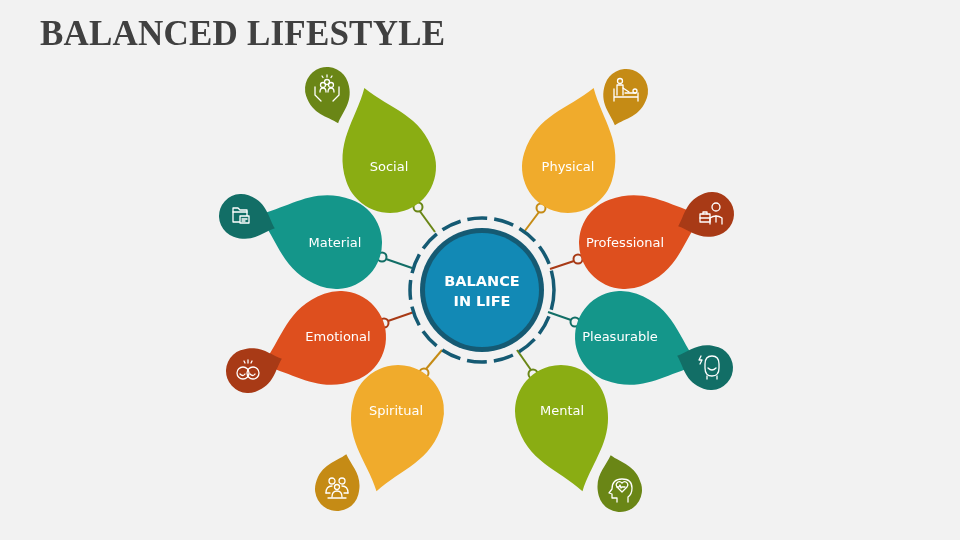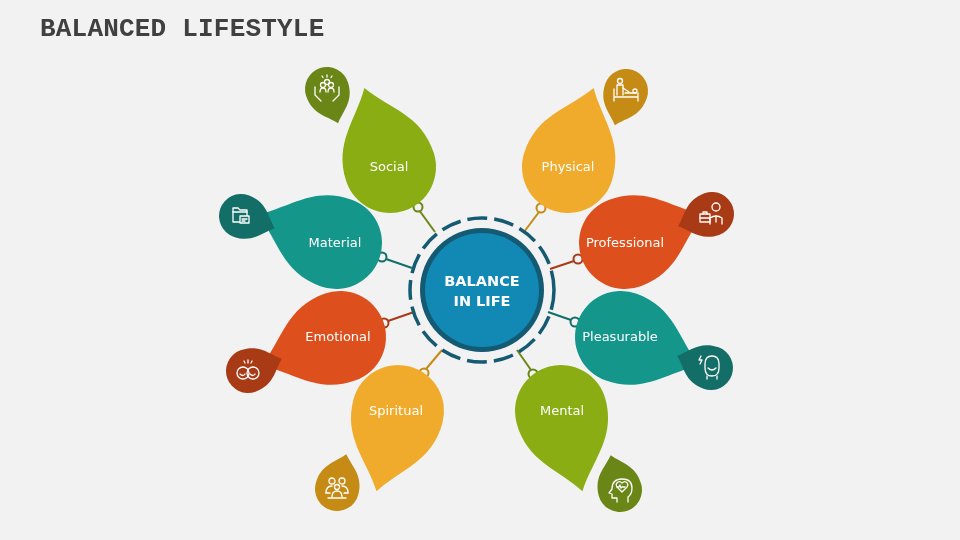--- a/index.html
+++ b/index.html
@@ -1,17 +1,17 @@
 <!DOCTYPE html>
 <html><head>
 <meta charset="utf-8">
 <style>
   html,body{margin:0;padding:0;}
   body{width:960px;height:540px;background:#f2f2f2;position:relative;overflow:hidden;font-family:"Liberation Sans","DejaVu Sans",sans-serif;}
-  .title{position:absolute;left:40px;top:14px;font-size:26px;font-weight:bold;color:#404040;letter-spacing:0.2px;font-family:Liberation Mono, monospace;}
+  .title{position:absolute;left:40px;top:14px;font-size:35px;font-weight:bold;color:#404040;letter-spacing:0.2px;font-family:Liberation Serif, serif;}
   svg{position:absolute;left:0;top:0;}
   .lbl{font-family:"DejaVu Sans","Liberation Sans",sans-serif;font-size:13px;fill:#ffffff;text-anchor:middle;dominant-baseline:middle;}
   .center-lbl{font-family:"DejaVu Sans","Liberation Sans",sans-serif;font-size:14.5px;font-weight:bold;fill:#ffffff;text-anchor:middle;}
   .ic{fill:none;stroke:#ffffff;stroke-width:1.3;stroke-linecap:round;stroke-linejoin:round;}
 </style>
 </head>
 <body>
 
 <div class="title">BALANCED LIFESTYLE</div>
 

